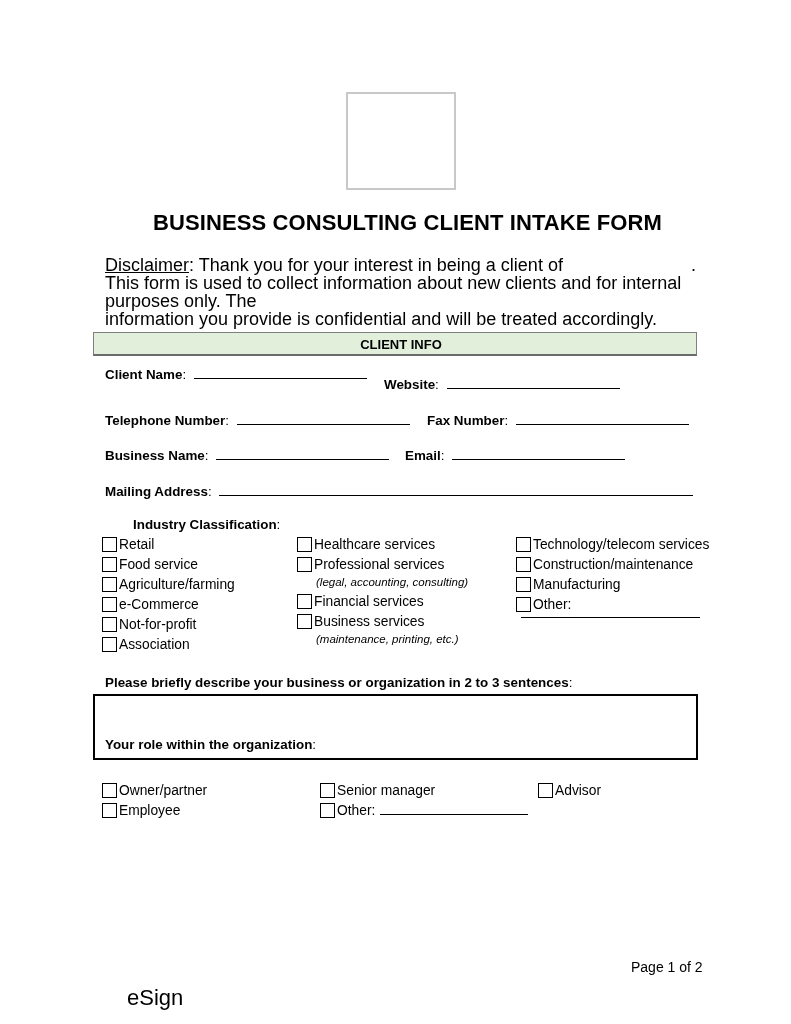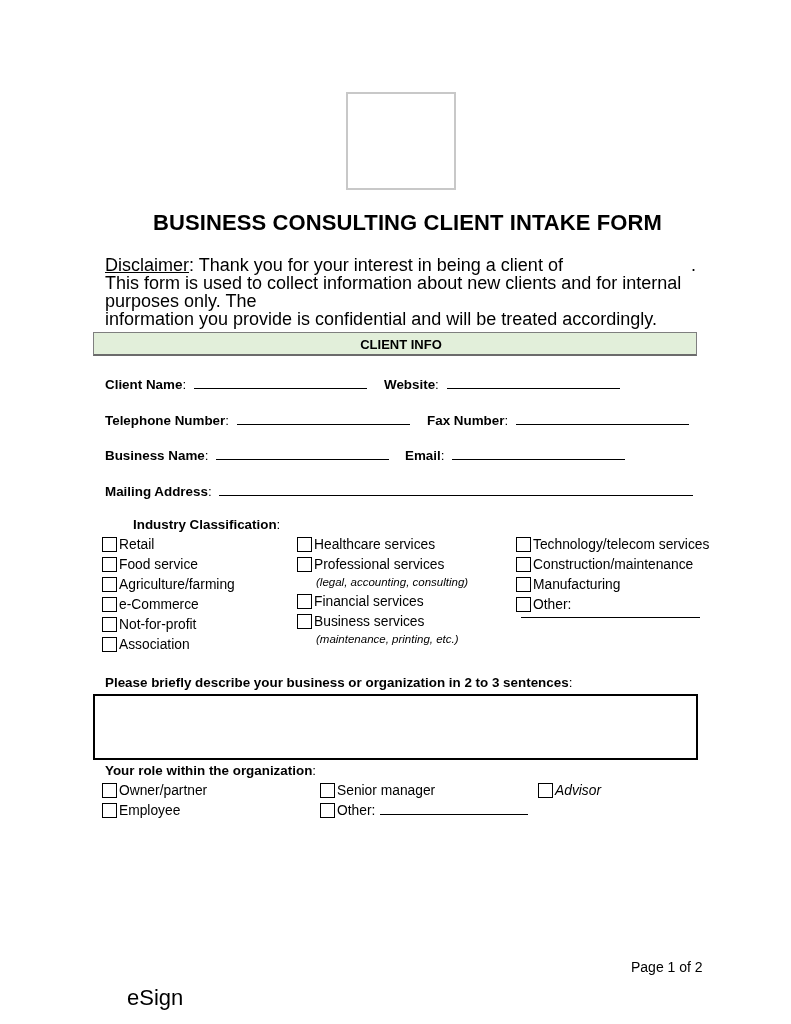--- a/index.html
+++ b/index.html
@@ -35,21 +35,21 @@
   <div style="position:relative;">
     <span class="u">Disclaimer</span><span>: Thank you for your interest in being a client of</span>
     <span class="dot">.</span>
   </div>
   <div>This form is used to collect information about new clients and for internal purposes only. The</div>
   <div>information you provide is confidential and will be treated accordingly.</div>
 </div>
 
 <div class="abs section-header">CLIENT INFO</div>
 
-<div class="abs field" style="left:93px; top:376px;">
+<div class="abs field" style="left:93px; top:366px;">
   <span>Client Name</span><span class="colon">:</span>
   <span class="line" style="width:173px;"></span>
 </div>
 <div class="abs field" style="left:372px; top:376px;">
   <span>Website</span><span class="colon">:</span>
   <span class="line" style="width:173px;"></span>
 </div>
 
 <div class="abs field" style="left:93px; top:412px;">
   <span>Telephone Number</span><span class="colon">:</span>
@@ -102,29 +102,29 @@
   <div class="cb-row"><span class="cb"></span><span>Manufacturing</span></div>
   <div class="cb-row"><span class="cb"></span><span>Other:</span></div>
 </div>
 <div class="abs" style="left:521px; top:617px; width:167px; border-bottom:1.5px solid #000;"></div>
 
 <div class="abs lbl-bold" style="left:93px; top:675px;">
   <span>Please briefly describe your business or organization in 2 to 3 sentences</span><span style="font-weight:normal;">:</span>
 </div>
 <div class="abs desc-box"></div>
 
-<div class="abs lbl-bold" style="left:93px; top:763px;">
+<div class="abs lbl-bold" style="left:93px; top:737px;">
   <span>Your role within the organization</span><span style="font-weight:normal;">:</span>
 </div>
 <div class="abs" style="left:90px; top:781px;">
   <div class="cb-row"><span class="cb"></span><span>Owner/partner</span></div>
   <div class="cb-row"><span class="cb"></span><span>Employee</span></div>
 </div>
 <div class="abs" style="left:308px; top:781px;">
   <div class="cb-row"><span class="cb"></span><span>Senior manager</span></div>
   <div class="cb-row"><span class="cb"></span><span>Other:</span><span class="line" style="width:148px; margin-left:5px;"></span></div>
 </div>
-<div class="abs" style="left:526px; top:781px;font-style:italic;">
+<div class="abs" style="left:526px; top:781px;">
   <div class="cb-row"><span class="cb"></span><span>Advisor</span></div>
 </div>
 
 <div class="abs footer-brand">eSign</div>
 <div class="abs footer-page">Page 1 of 2</div>
 
 </body></html>

